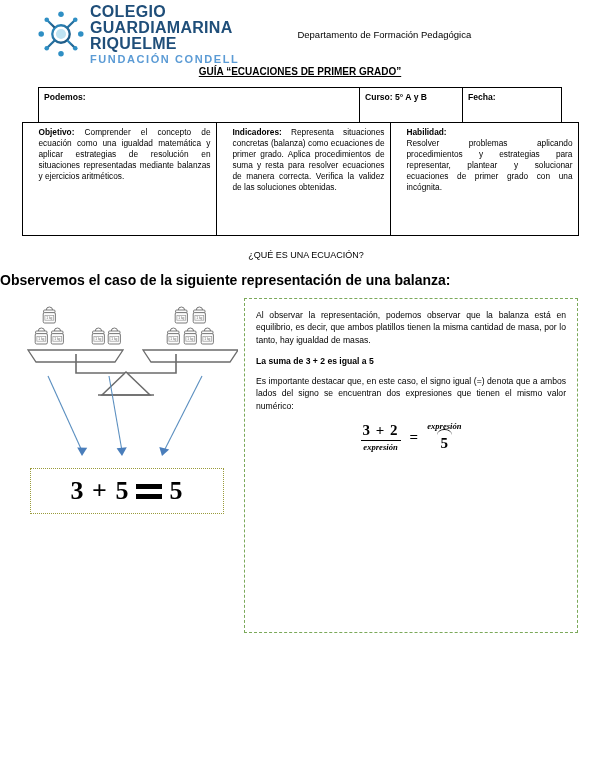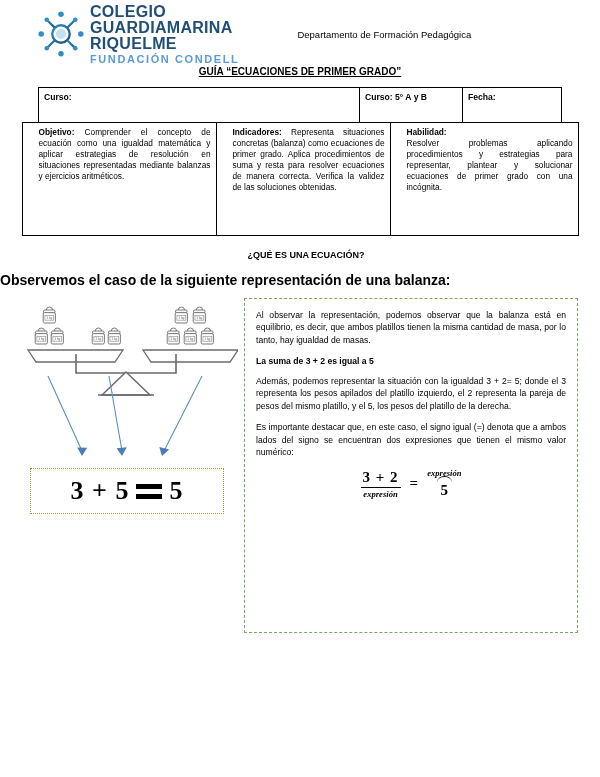--- a/index.html
+++ b/index.html
@@ -86,21 +86,21 @@
   .row-ident td { height: 26px; }
   .row-ident td b { font-size: 8.6px; }
   .row-obj td { height: 104px; padding-left: 16px; }
   .cell-b { font-weight: bold; }
   .nowrapcell { white-space: nowrap; }
 
   
   .q-heading {
     text-align: center;
     font-size: 9px;
-    font-weight: bold;
+    font-weight: normal;
     margin: 14px 0 0 12px;
   }
   .obs-heading {
     font-size: 14px;
     font-weight: bold;
     margin: 12px 0 0 0;
   }
 
   
   .content {
@@ -274,21 +274,21 @@
   </div>
   <div class="dept">Departamento de Formación Pedagógica</div>
 </div>
 
 <div class="guia-title">GUÍA “ECUACIONES DE PRIMER GRADO”</div>
 
 <table class="tbl">
   <tbody>
       <tr class="row-ident">
     <td colspan="2" style="width:310px">
-      <b>Curso:</b>
+      <b>Podemos:</b>
     </td>
     <td style="width:92px" class="nowrapcell">
       <b>Curso: 5° A y B</b>
     </td>
     <td style="width:88px">
       <b>Fecha:</b>
     </td>
   </tr>
 </tbody>
   </table>
@@ -366,21 +366,20 @@
       <span class="eq-term">3 + 5</span>
       <span class="eq-sign-heavy"></span>
       <span class="eq-term">5</span>
     </div>
   </div>
 
   <div class="col-right">
     <div class="green-box">
       <p class="gb-p">Al observar la representación, podemos observar que la balanza está en equilibrio, es decir, que ambos platillos tienen la misma cantidad de masa, por lo tanto, hay igualdad de masas.</p>
       <p class="gb-p bold tight">La suma de 3 + 2 es igual a 5</p>
-      <p class="gb-p">Además, podemos representar la situación con la igualdad 3 + 2= 5; donde el 3 representa los pesos apilados del platillo izquierdo, el 2 representa la pareja de pesos del mismo platillo, y el 5, los pesos del platillo de la derecha.</p>
       <p class="gb-p">Es importante destacar que, en este caso, el signo igual (=) denota que a ambos lados del signo se encuentran dos expresiones que tienen el mismo valor numérico:</p>
 
       <div class="formula">
         <div class="f-left">
           <span class="nums">3 + 2</span>
           <span class="lbl">expresión</span>
         </div>
         <div class="f-eq">=</div>
         <div class="f-right">
           <span class="lbl">expresión</span>

